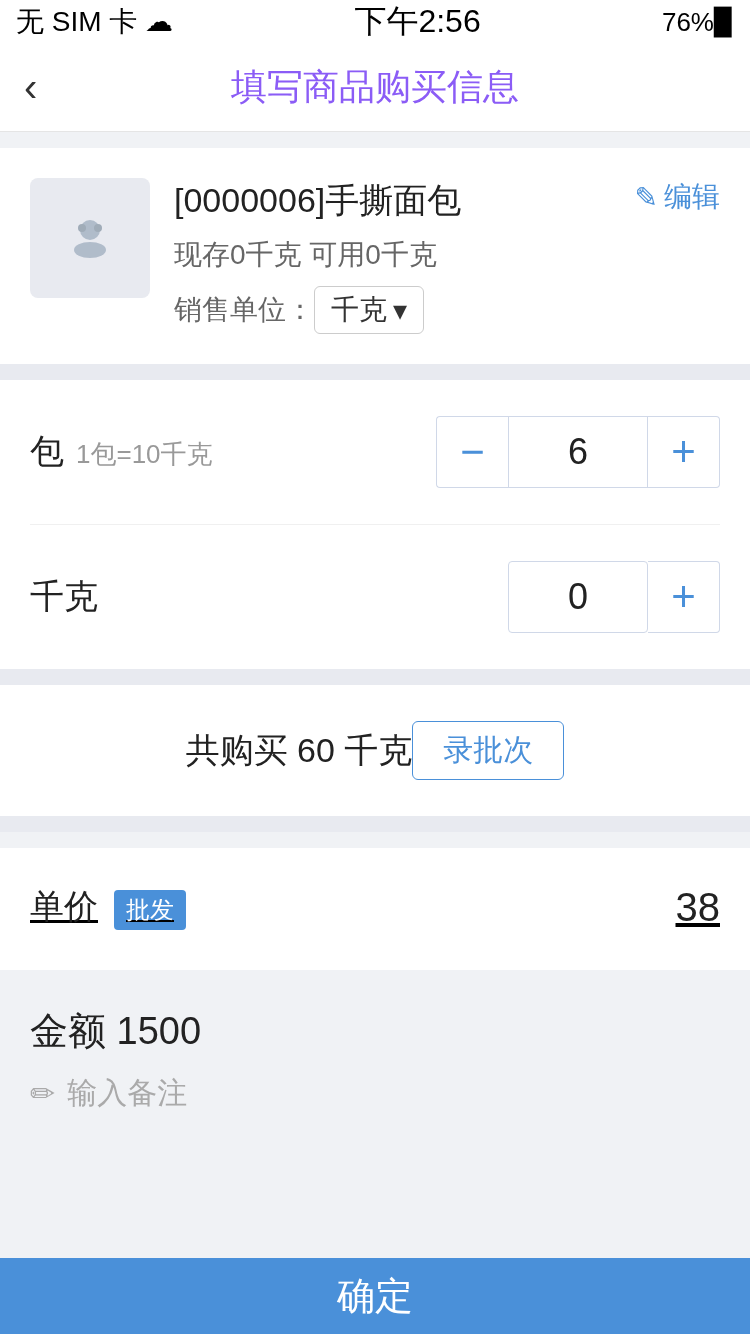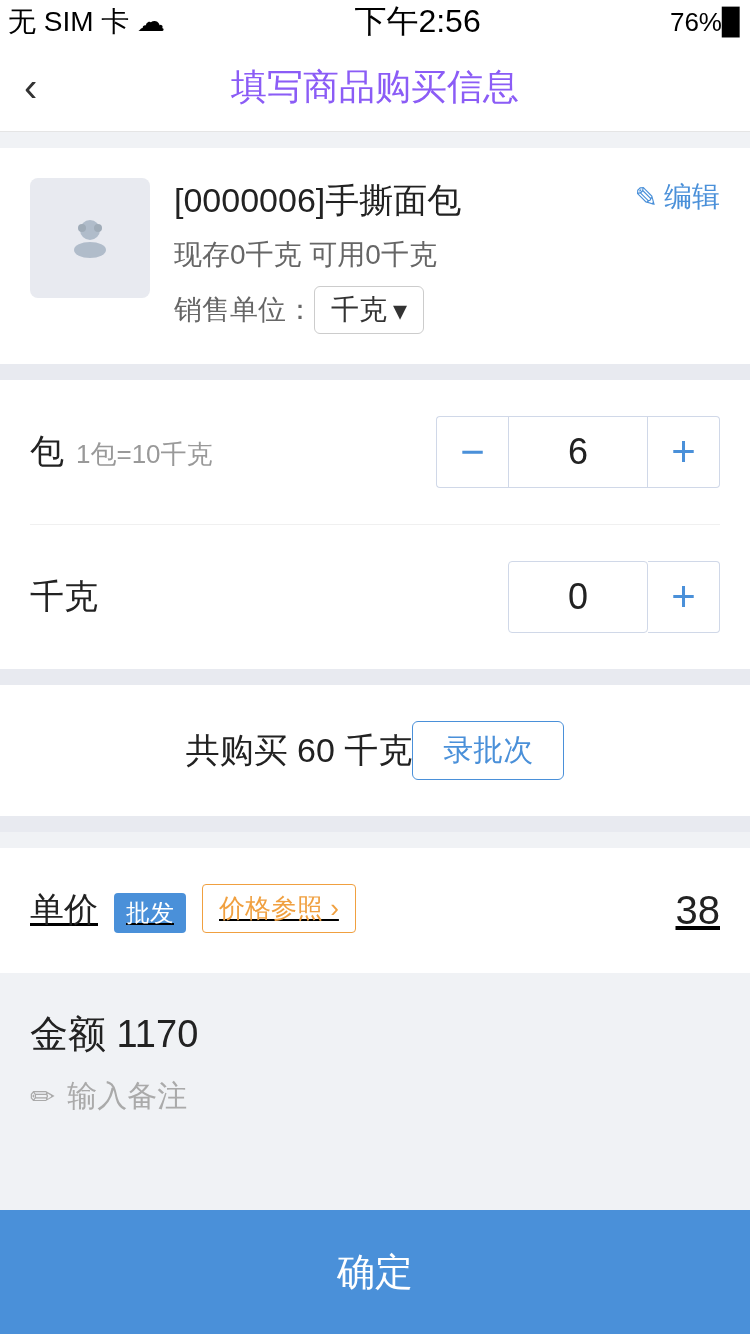--- a/index.html
+++ b/index.html
@@ -12,21 +12,21 @@
       font-size: 32px;
     }
 
     
     .status-bar {
       height: 44px;
       background: #fff;
       display: flex;
       align-items: center;
       justify-content: space-between;
-      padding: 0 8px;
+      padding: 0 16px;
       font-size: 28px;
     }
     .status-left { display: flex; align-items: center; gap: 8px; }
     .status-center { font-size: 32px; font-weight: 500; }
     .status-right { display: flex; align-items: center; font-size: 26px; }
 
     
     .nav-bar {
       height: 88px;
       background: #fff;
@@ -262,21 +262,21 @@
       flex: 1;
       min-height: 300px;
     }
 
     
     .confirm-btn {
       position: fixed;
       bottom: 0;
       left: 0;
       width: 750px;
-      height: 124px;
+      height: 76px;
       background: #4a90d9;
       color: #fff;
       font-size: 38px;
       font-weight: 500;
       display: flex;
       align-items: center;
       justify-content: center;
       cursor: pointer;
       border: none;
     }
@@ -368,29 +368,26 @@
     <div class="total-label">共购买 60 千克</div>
     <button class="batch-btn">录批次</button>
   </div>
 
   <div class="divider"></div>
 
   <div class="price-section">
     <div class="price-row">
       <span class="price-label">单价</span>
       <span class="price-tag">批发</span>
-      <div class="price-ref-btn">
-        <span>价格参照 ›</span>
-      </div>
       <span class="price-value">38</span>
     </div>
   </div>
 
   <div class="amount-section">
-    <div class="amount-label">金额 1170</div>
+    <div class="amount-label">金额 1500</div>
     <div class="remark-row">
       <span class="remark-icon">✏</span>
       <span>输入备注</span>
     </div>
   </div>
 
   <div class="empty-space"></div>
 </div>
 
 <button class="confirm-btn">确定</button>

